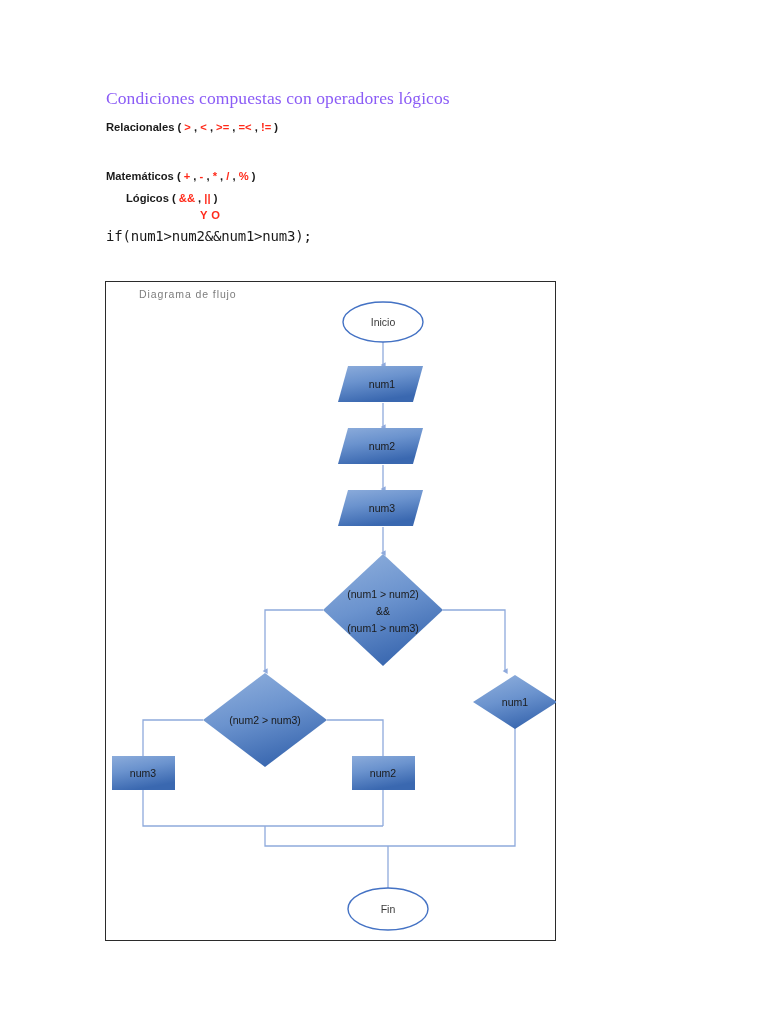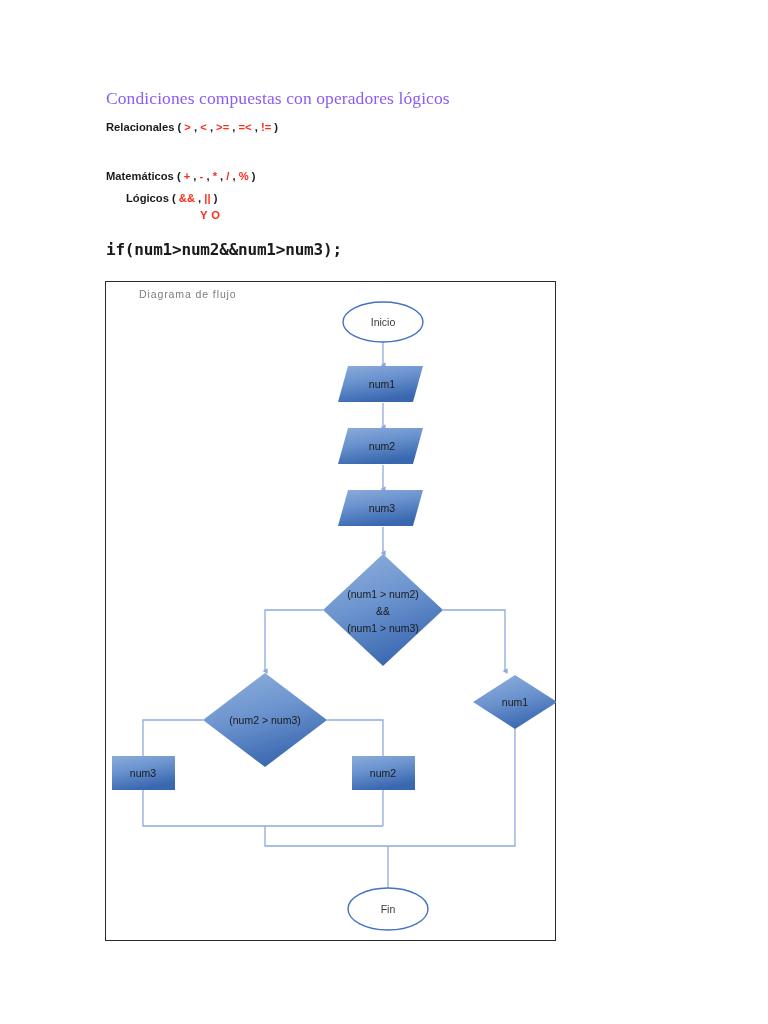--- a/index.html
+++ b/index.html
@@ -37,24 +37,24 @@
     font-weight: 600;
   }
   .op { color: #FF2A1A; font-weight: 700; }
   .sep { color: #1a1a1a; font-weight: 600; }
 
   #line-relacionales { top: 121px; }
   #line-matematicos  { top: 170px; }
   #line-logicos      { top: 192px; padding-left: 20px; }
   #line-yo           { top: 209px; left: 152px; color:#FF2A1A; font-weight:700; letter-spacing:0.5px;margin-left:48px; }
   #line-if {
-    top: 240px;
+    top: 228px;
     font-family: "DejaVu Sans Mono", "Liberation Mono", monospace;
-    font-size: 16px;
-    font-weight: 700;
+    font-size: 14px;
+    font-weight: 400;
     letter-spacing: -0.2px;
   }
 
   
   #diagram-frame {
     position: absolute;
     left: 105px;
     top: 281px;
     width: 451px;
     height: 660px;

